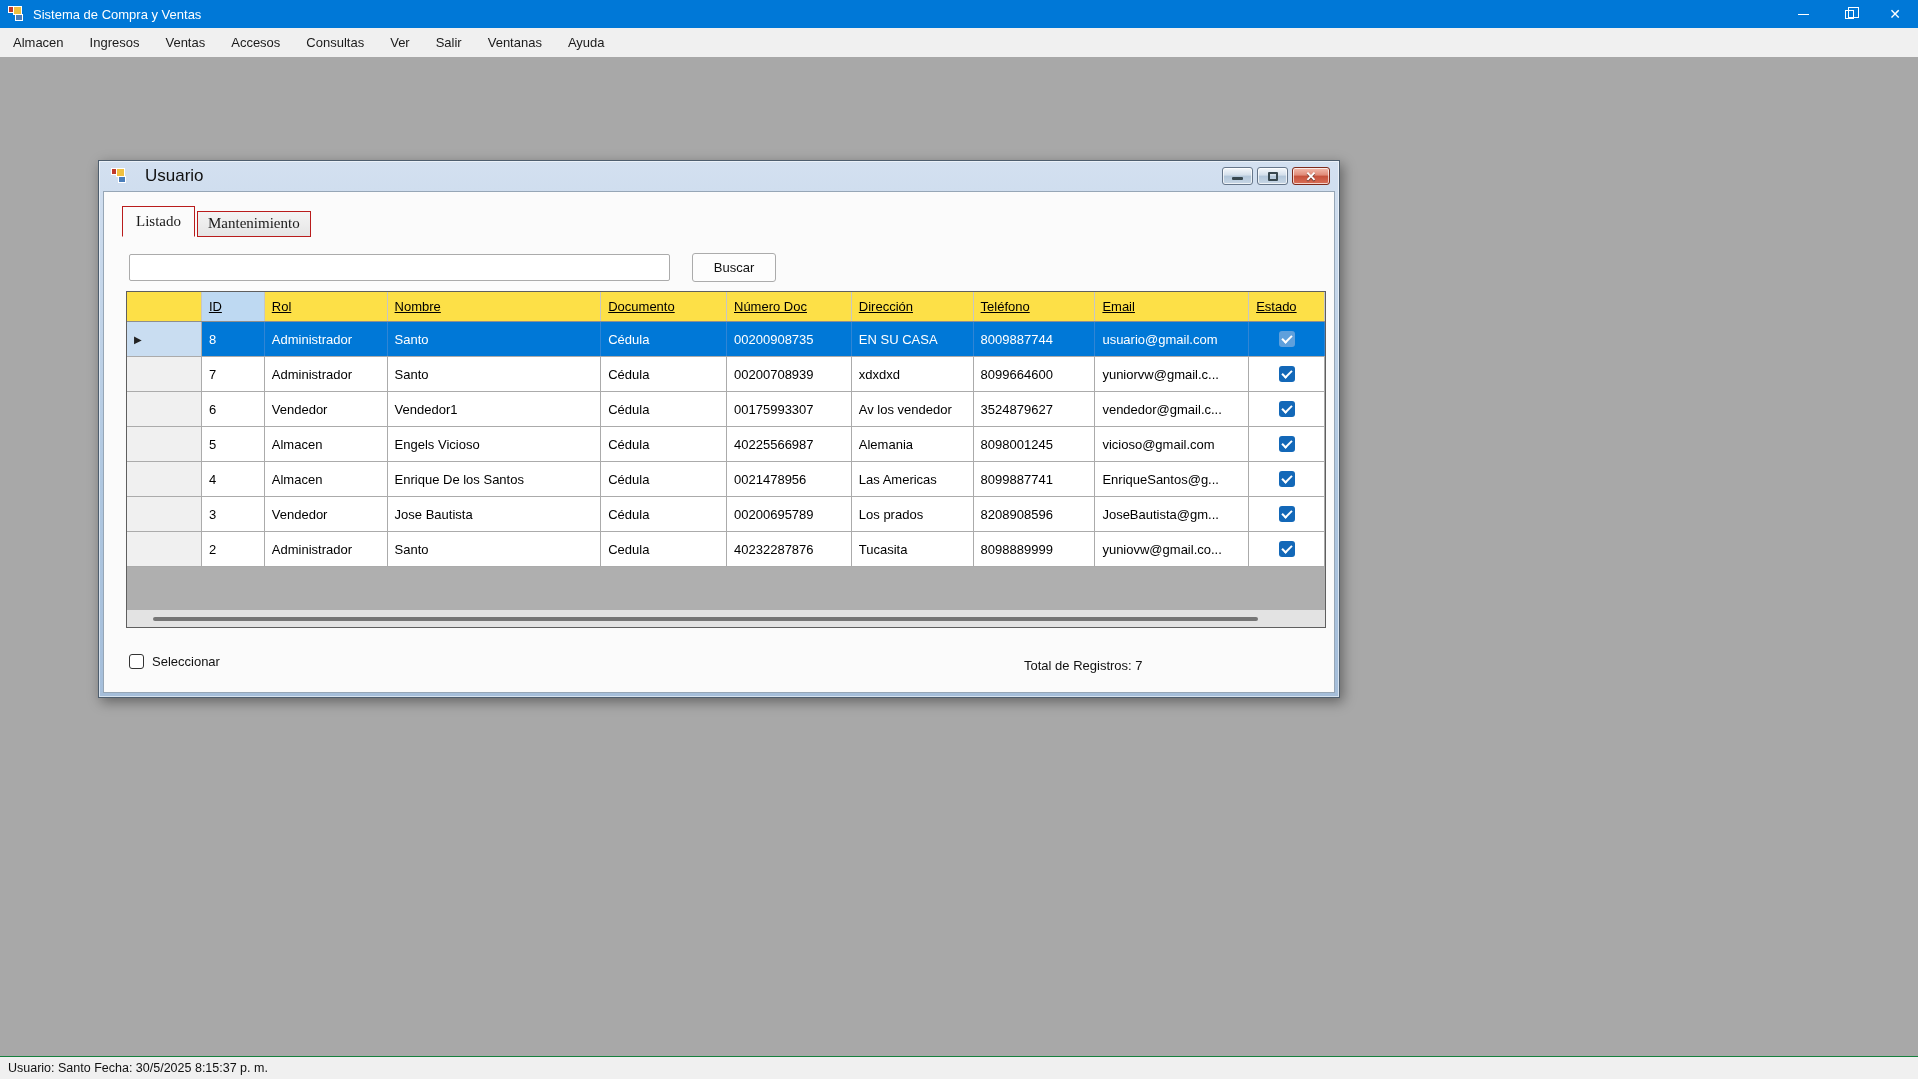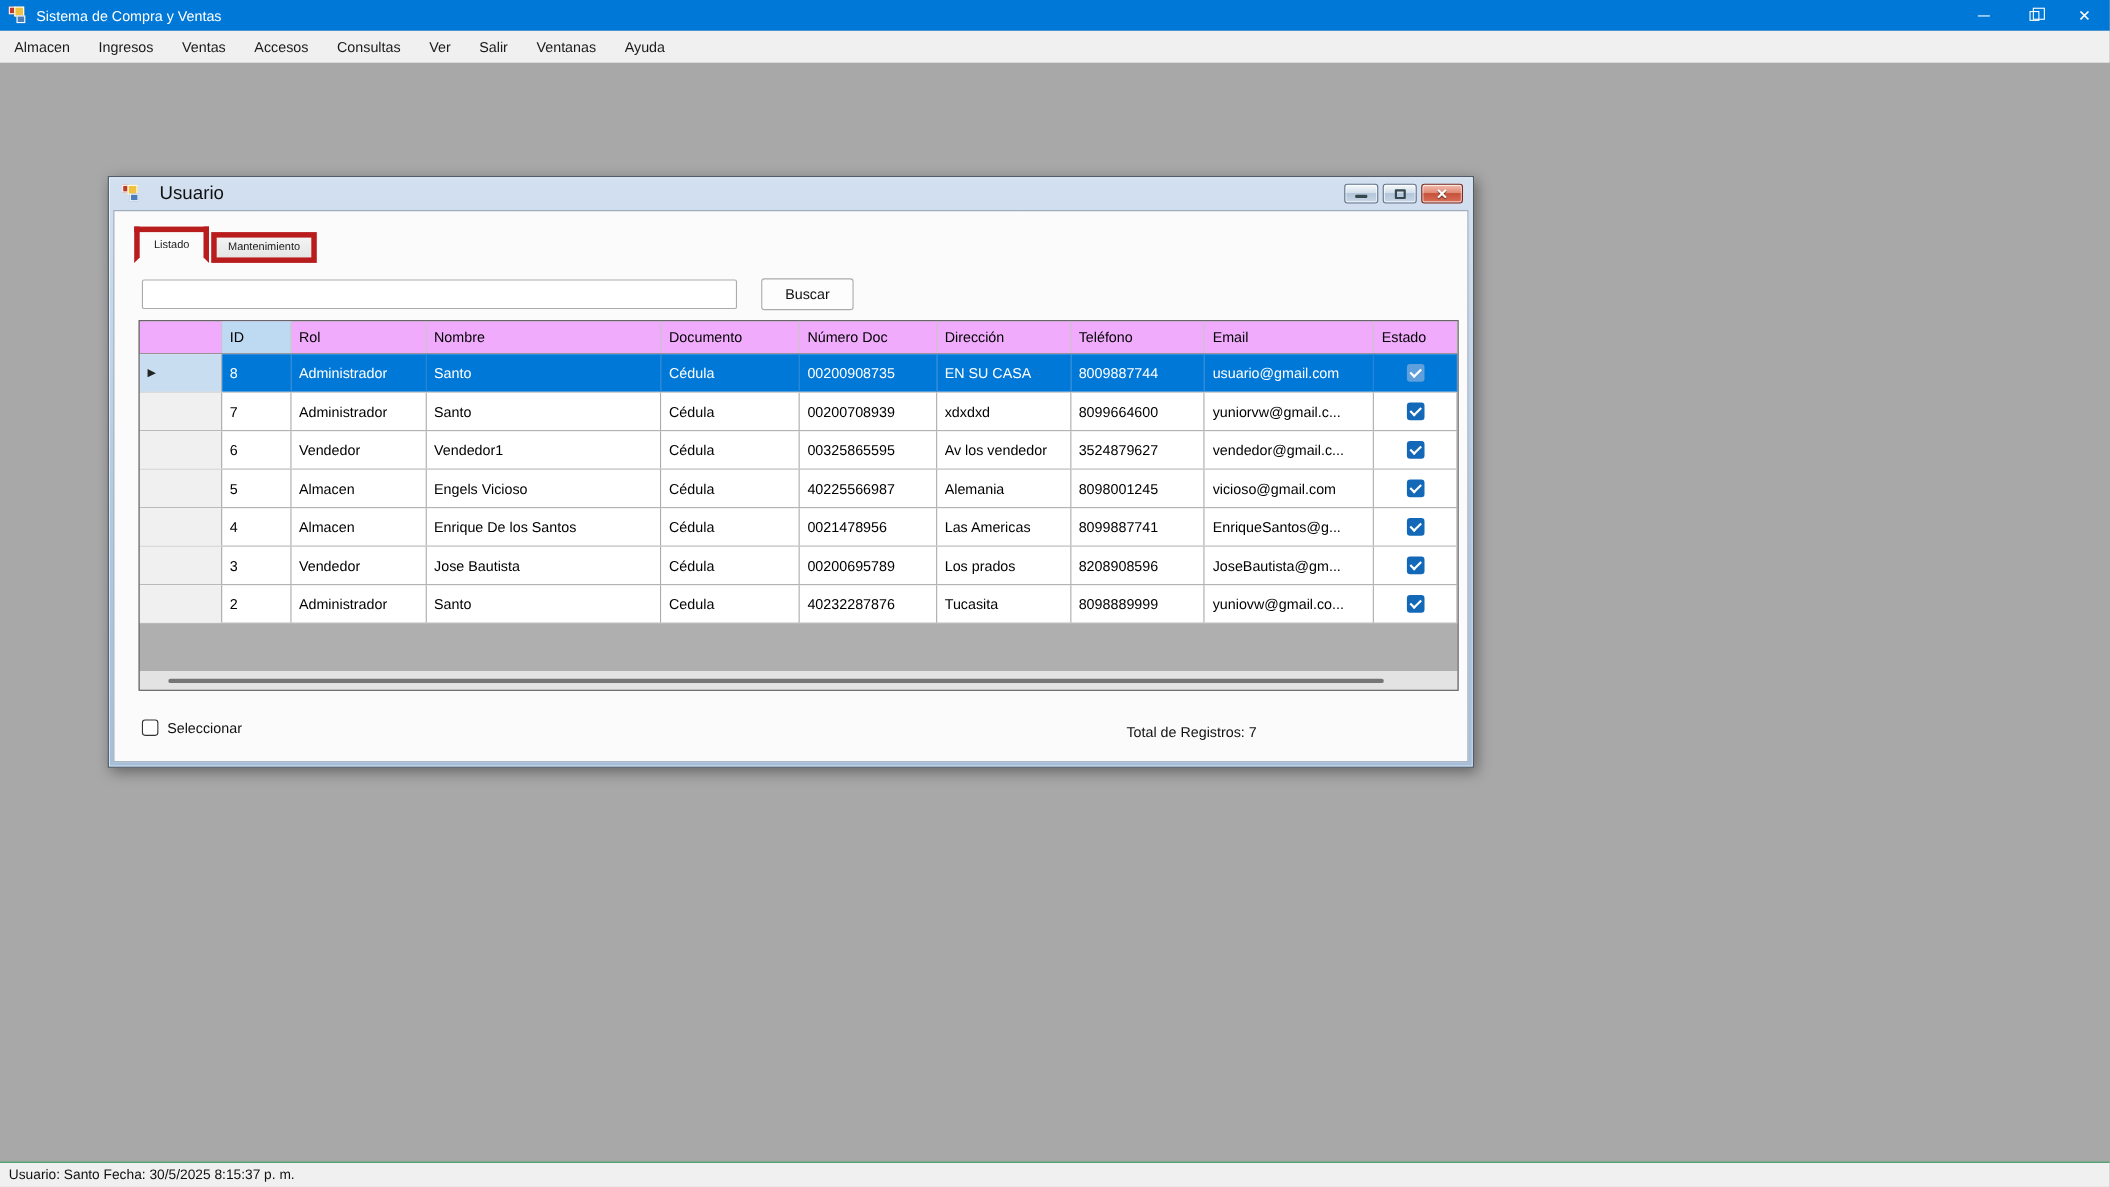--- a/index.html
+++ b/index.html
@@ -38,30 +38,30 @@
              background:linear-gradient(#F6F9FC,#D3DfEB 45%,#B2C6DA 50%,#C8D7E6); box-shadow:inset 0 0 0 1px rgba(255,255,255,.7); }
   .win-btn.close { width:38px; background:linear-gradient(#F3BCAE,#E08A77 45%,#C6513B 50%,#D96F58); border-color:#7E2A1B; }
   .glyph-min { width:11px; height:3px; background:#37474F; border-radius:1px; margin-top:5px; }
   .glyph-max { width:10px; height:9px; border:2px solid #37474F; border-radius:1px; }
   .glyph-close { color:#fff; font-weight:bold; font-size:13px; line-height:13px; text-shadow:0 1px 1px rgba(0,0,0,.6); }
 
   .win-client { position:absolute; left:4px; right:4px; top:30px; bottom:4px; background:#FBFBFB; border:1px solid #96A6B6; }
 
   
   .tabstrip { position:absolute; left:18px; top:14px; display:flex; align-items:flex-end; }
-  .tab { font-size:10px; color:#1a1a1a; border:5px solid #b91c1c; background:linear-gradient(#F4F4F4,#E5E5E5); padding:3px 10px 4px; margin-right:2px; }
+  .tab { font-size:15px; color:#1a1a1a; border:1px solid #b91c1c; background:linear-gradient(#F4F4F4,#E5E5E5); padding:3px 10px 4px; margin-right:2px;font-family:Liberation Serif, serif; }
   .tab.active { background:#FBFBFB; border-bottom-color:#FBFBFB; padding:6px 13px 6px; position:relative; z-index:2; }
 
   
   .search-input { position:absolute; left:25px; top:62px; width:541px; height:27px; border:1px solid #ABABAB; border-radius:2px; background:#fff; font-size:13px; padding:0 7px; font-family:inherit; outline:none; }
   .buscar-btn { position:absolute; left:588px; top:61px; width:84px; height:29px; border:1px solid #ABABAB; border-radius:3px; background:#FDFDFD; font-size:13px; font-family:inherit; color:#111; }
 
   
   .grid { position:absolute; left:22px; top:99px; width:1200px; height:337px; border:1px solid #5F5F5F; background:#AFAFAF; overflow:hidden; }
-  .g-header { display:flex; height:30px; background:#f0abfc; border-bottom:1px solid #8E8E8E; }
+  .g-header { display:flex; height:30px; background:#fde047; border-bottom:1px solid #8E8E8E;text-decoration:underline; }
   .g-hcell { border-right:1px solid #C6C6C6; font-size:13px; color:#000; display:flex; align-items:center; padding-left:7px; overflow:hidden; white-space:nowrap; }
   .g-hcell.id-hl { background:#BED9F2; }
   .g-row { display:flex; height:35px; background:#fff; border-bottom:1px solid #ABABAB; }
   .g-cell { border-right:1px solid #ABABAB; font-size:13px; display:flex; align-items:center; padding-left:7px; overflow:hidden; white-space:nowrap; }
   .g-rowhdr { background:#F0F0F0; border-right:1px solid #ABABAB; display:flex; align-items:center; padding-left:7px; font-size:10px; color:#222; }
   .g-row.selected .g-cell { background:#0078D7; color:#fff; border-right-color:#2F85D5; }
   .g-row.selected .g-rowhdr { background:#C9DDF1; color:#222; }
   .estado { justify-content:center; padding-left:0; }
   .cbx { width:16px; height:16px; border-radius:3px; background:#1368B8; position:relative; }
   .g-row.selected .cbx { background:#5FA0DC; }
@@ -181,21 +181,21 @@
             <div class="g-cell estado" style="width: 76px;">
               <span class="cbx"></span>
             </div>
           </div>
           <div class="g-row">
             <div class="g-rowhdr" style="width: 75px;"></div>
             <div class="g-cell" style="width: 63px;">6</div>
             <div class="g-cell" style="width: 123px;">Vendedor</div>
             <div class="g-cell" style="width: 214px;">Vendedor1</div>
             <div class="g-cell" style="width: 126px;">Cédula</div>
-            <div class="g-cell" style="width: 125px;">00325865595</div>
+            <div class="g-cell" style="width: 125px;">00175993307</div>
             <div class="g-cell" style="width: 122px;">Av los vendedor</div>
             <div class="g-cell" style="width: 122px;">3524879627</div>
             <div class="g-cell" style="width: 154px;">vendedor@gmail.c...</div>
             <div class="g-cell estado" style="width: 76px;">
               <span class="cbx"></span>
             </div>
           </div>
           <div class="g-row">
             <div class="g-rowhdr" style="width: 75px;"></div>
             <div class="g-cell" style="width: 63px;">5</div>

